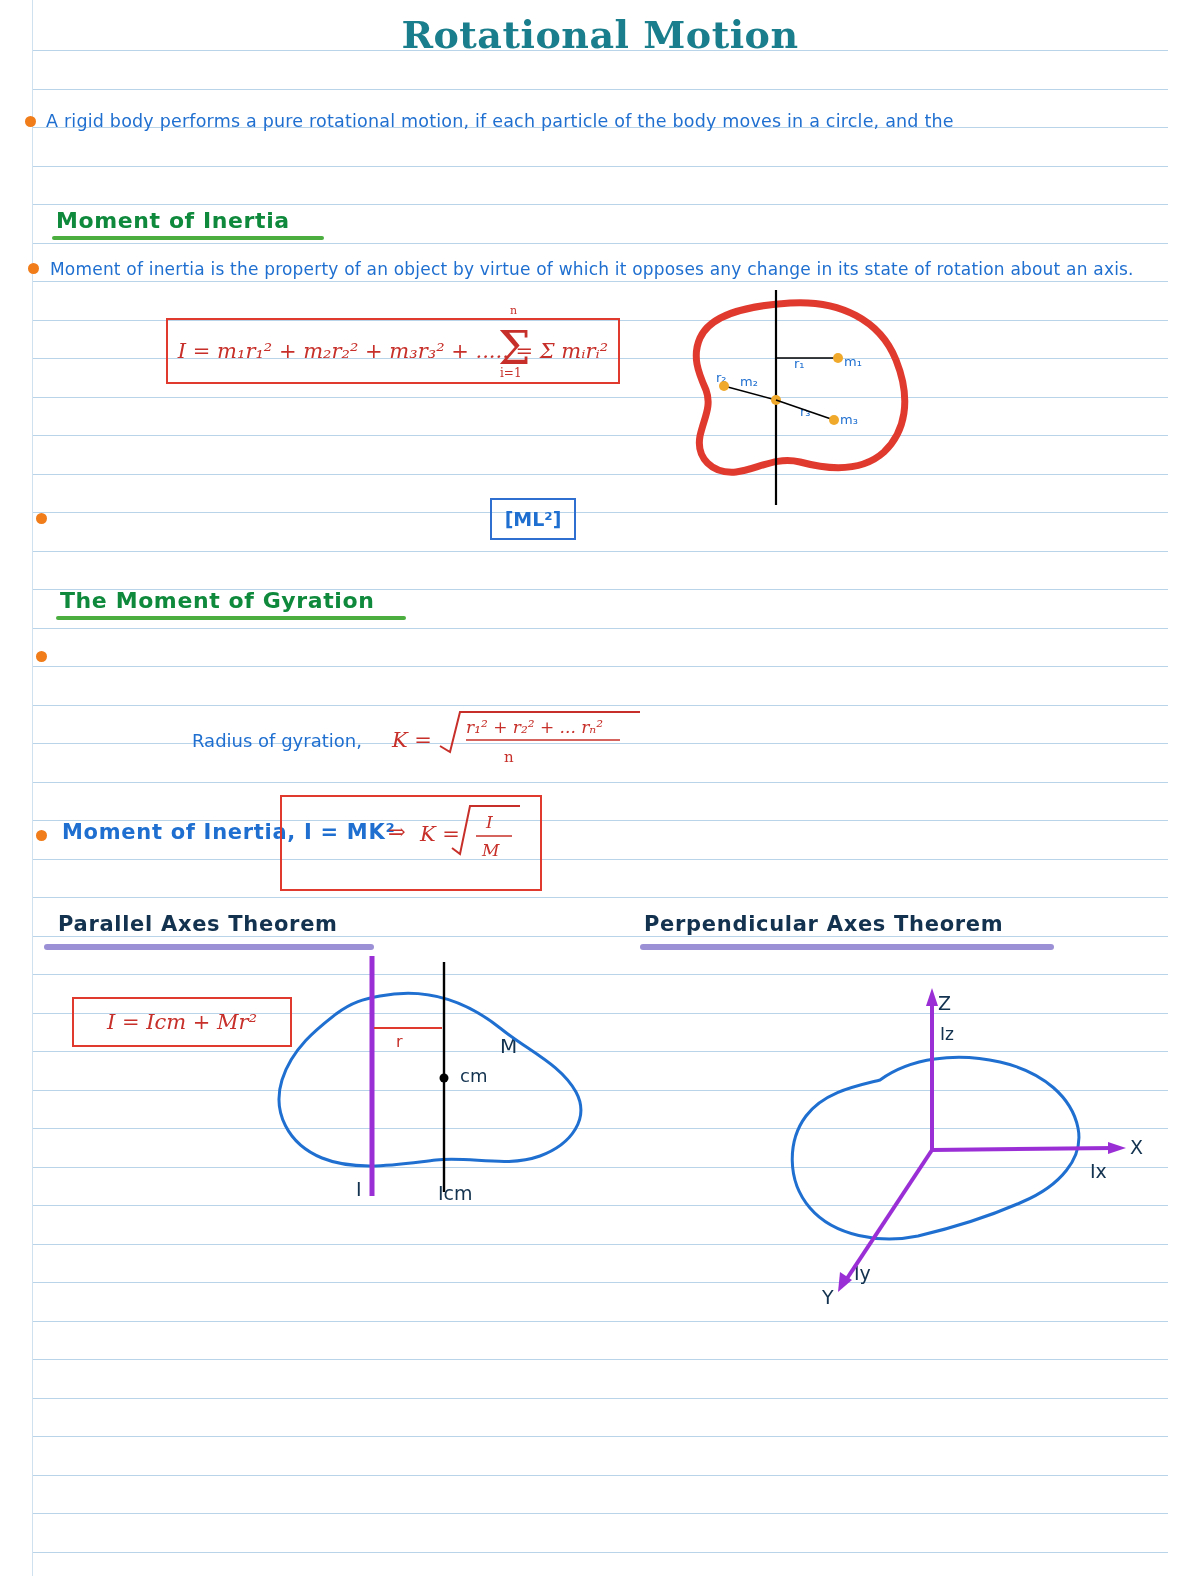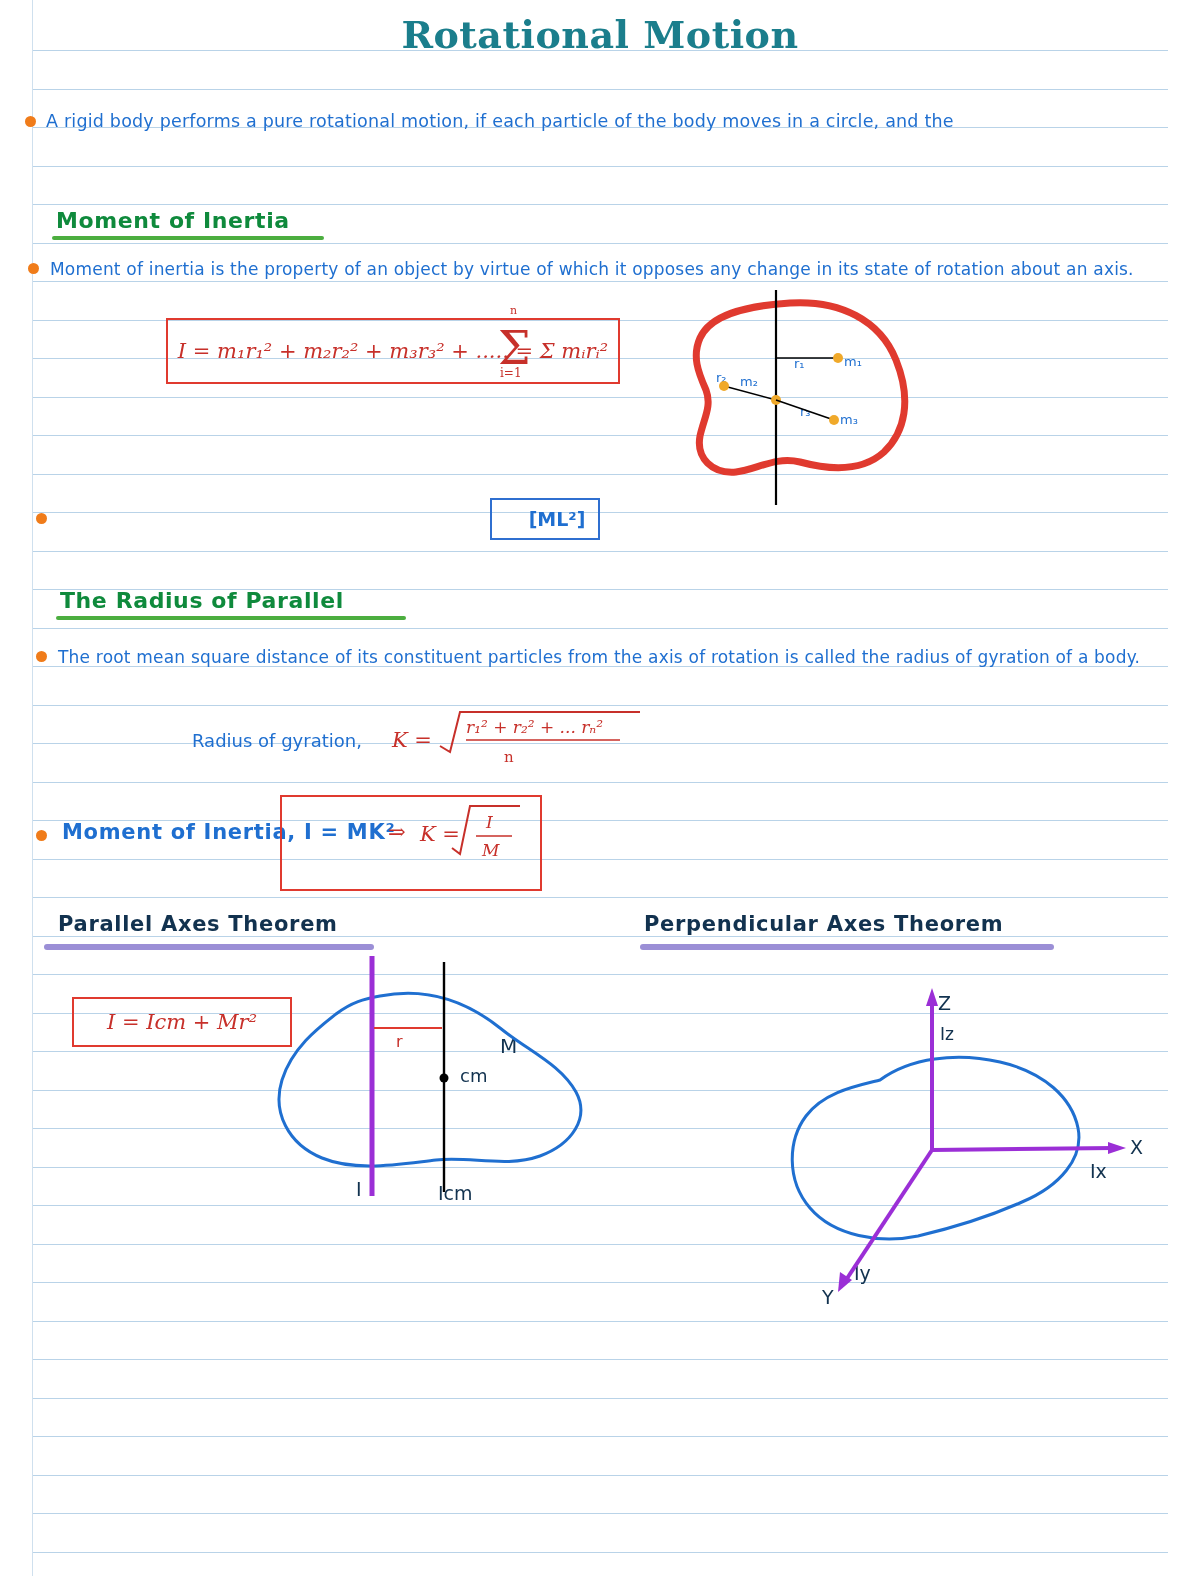--- a/index.html
+++ b/index.html
@@ -112,21 +112,20 @@
   }
   .dim-box {
     position: absolute;
     border: 2px solid #2f6fd0;
     color: #1f6fd0;
     font-size: 19px;
     font-weight: bold;
     display: flex;
     align-items: center;
     justify-content: center;
-    padding-left: 24px;
   }
   svg.overlay {
     position: absolute;
     left: 0; top: 0;
     width: 1200px; height: 1576px;
     pointer-events: none;
   }
   .diag-label {
     position: absolute;
     font-weight: normal;
@@ -198,25 +197,24 @@
     <span>I = m₁r₁² + m₂r₂² + m₃r₃² + ..... = Σ mᵢrᵢ²</span>
   </div>
   <div class="formula-plain" style="left:510px; top:304px; font-size:11px; font-style:normal;">n</div>
   <div class="formula-plain" style="left:500px; top:366px; font-size:12px; font-style:normal;">i=1</div>
 
   <div class="bullet" style="left:36px; top:513px;"></div>
   <div class="dim-box" style="left:490px; top:498px; width:82px; height:38px;">
     <span>[ML²]</span>
   </div>
 
-  <div class="sec-head" style="left:60px; top:588px;">The Radius of Parallel</div>
+  <div class="sec-head" style="left:60px; top:588px;">The Moment of Gyration</div>
   <div class="sec-underline" style="left:56px; top:616px; width:350px;"></div>
 
   <div class="bullet" style="left:36px; top:651px;"></div>
-  <div class="btext" style="left:58px; top:644px; width:1090px; font-size:17px;">The root mean square distance of its constituent particles from the axis of rotation is called the radius of gyration of a body.</div>
 
   <div class="blue-label" style="left:192px; top:730px; font-size:18px;">Radius of gyration,</div>
   <div class="formula-plain" style="left:392px; top:728px; font-size:21px;">K =</div>
   <div class="formula-plain" style="left:466px; top:717px; font-size:17px;">r₁² + r₂² + ... rₙ²</div>
   <div class="formula-plain" style="left:504px; top:748px; font-size:15px; font-style:normal;">n</div>
 
   <div class="bullet" style="left:36px; top:830px;"></div>
   <div class="sub-head" style="left:62px; top:820px; font-size:21px; color:#1f6fd0;">Moment of Inertia,  I = MK²</div>
   <div class="formula-box" style="left:280px; top:795px; width:258px; height:92px;"></div>
   <div class="formula-plain" style="left:388px; top:820px; font-size:21px;">⇒</div>

